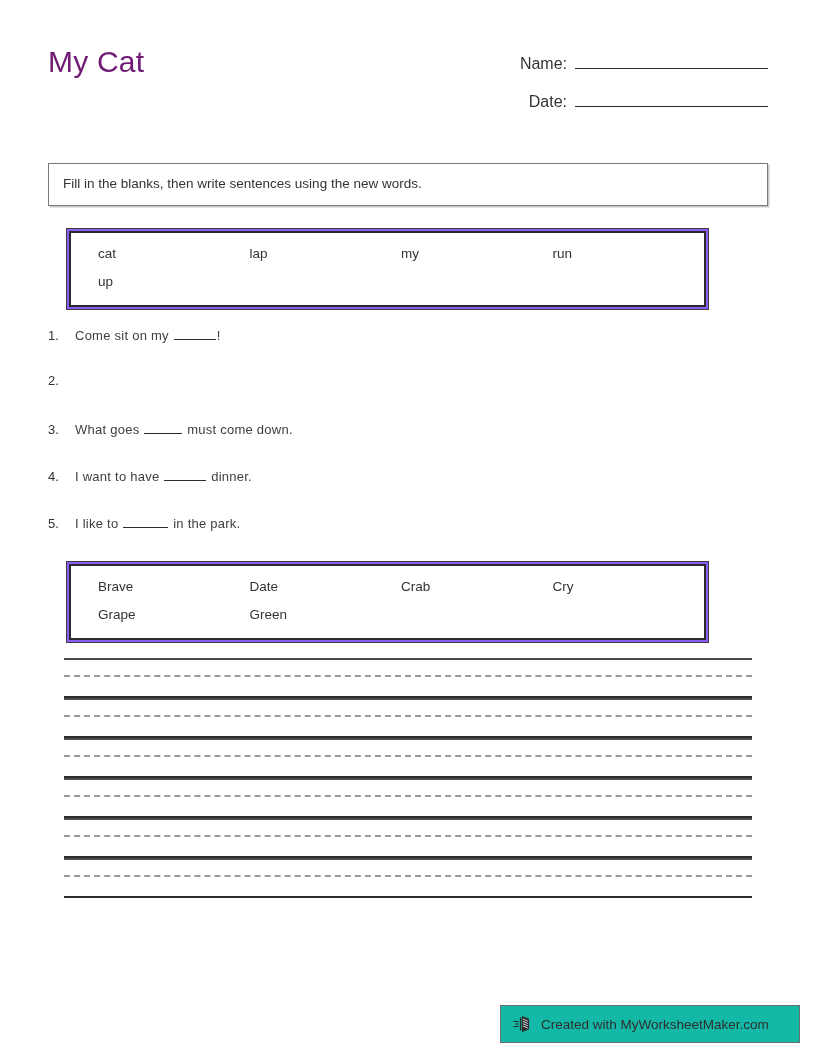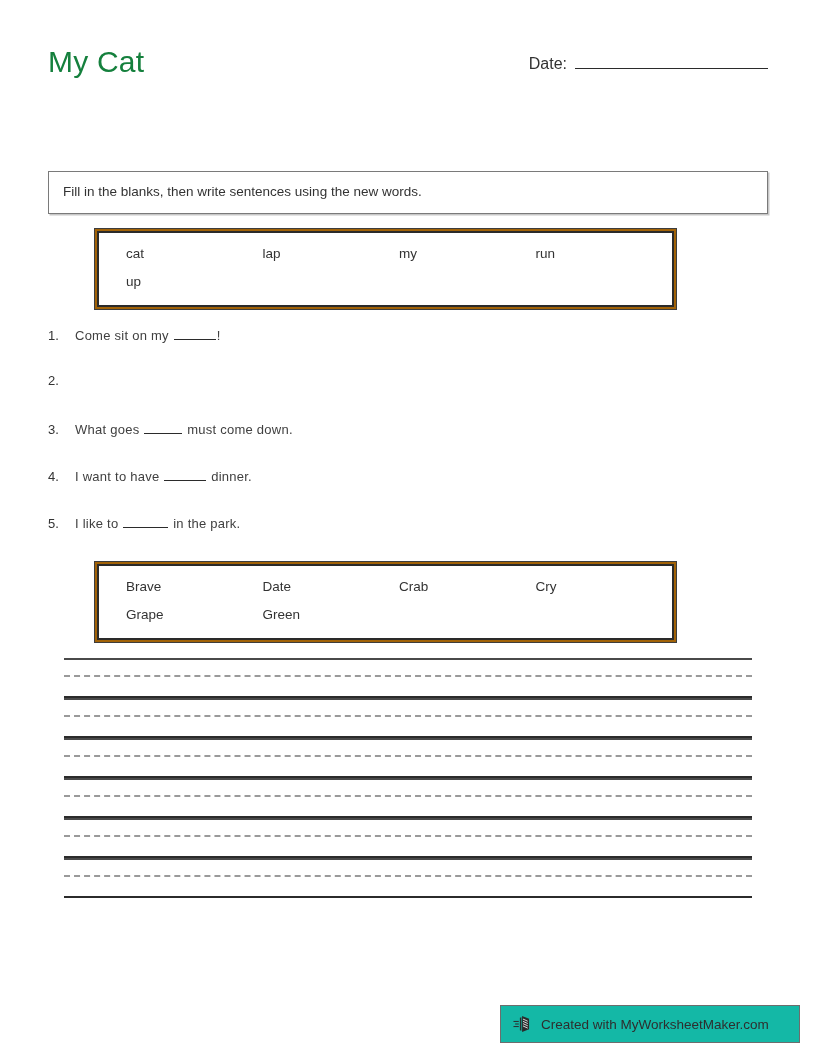--- a/index.html
+++ b/index.html
@@ -29,21 +29,21 @@
     top: 44px;
     width: 720px;
     height: 80px;
   }
   .worksheet-title {
     position: absolute;
     left: 0;
     top: 0;
     font-size: 30px;
     font-weight: 400;
-    color: #15803d;
+    color: #701a75;
     letter-spacing: 0.2px;
     line-height: 1.2;
     white-space: nowrap;
   }
   .meta-fields {
     position: absolute;
     right: 0;
     top: 4px;
     width: 310px;
   }
@@ -69,38 +69,36 @@
   .instruction-box {
     position: absolute;
     left: 48px;
     top: 163px;
     width: 720px;
     box-sizing: border-box;
     border: 1px solid #7a7a7a;
     background: #ffffff;
     padding: 11px 14px 12px 14px;
     box-shadow: 1.5px 1.5px 0 rgba(130,130,130,0.45);
-    margin-top: 8px;
   }
   .instruction-text {
     font-size: 13.5px;
     color: #333333;
     line-height: 1.3;
   }
 
   
   .word-bank {
     position: absolute;
     left: 66px;
-    width: 583px;
-    box-sizing: border-box;
-    background: #a16207;
+    width: 643px;
+    box-sizing: border-box;
+    background: #8b5cf6;
     border: 1px solid #3d3d3d;
     padding: 2px;
-    margin-left: 28px;
   }
   .word-bank-inner {
     border: 2.2px solid #2a2a2a;
     background: #ffffff;
     padding: 12px 0 14px 0;
     box-sizing: border-box;
   }
   .word-bank#bank-1 { top: 228px; }
   .word-bank#bank-2 { top: 561px; }
   .word-grid {
@@ -211,20 +209,24 @@
 </style>
 </head>
 <body>
 
 <div class="page">
 
   <div class="header">
     <div class="worksheet-title">My Cat</div>
 
     <div class="meta-fields">
+      <div class="meta-row">
+        <span class="meta-label">Name:</span>
+        <span class="meta-line"></span>
+      </div>
       <div class="meta-row">
         <span class="meta-label">Date:</span>
         <span class="meta-line"></span>
       </div>
     </div>
   </div>
 
   <div class="instruction-box">
     <div class="instruction-text">Fill in the blanks, then write sentences using the new words.</div>
   </div>

